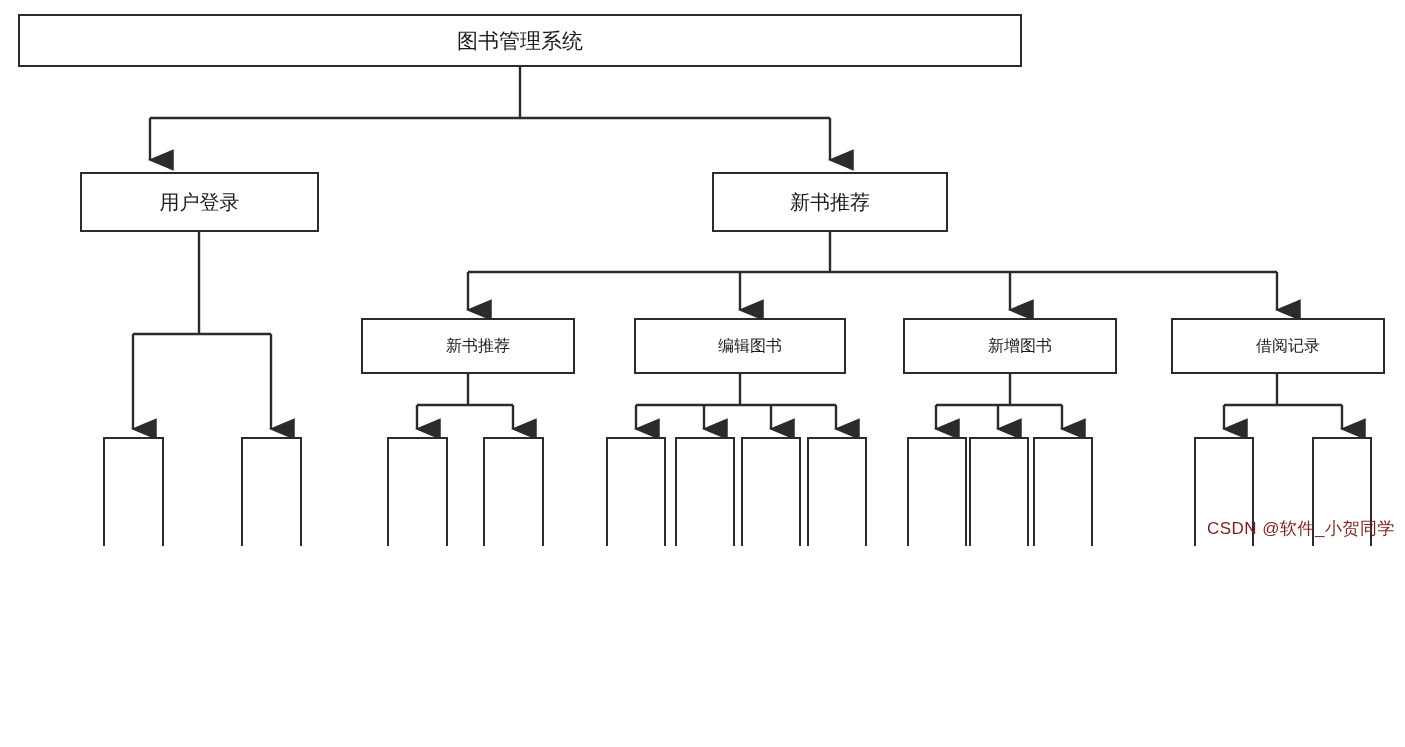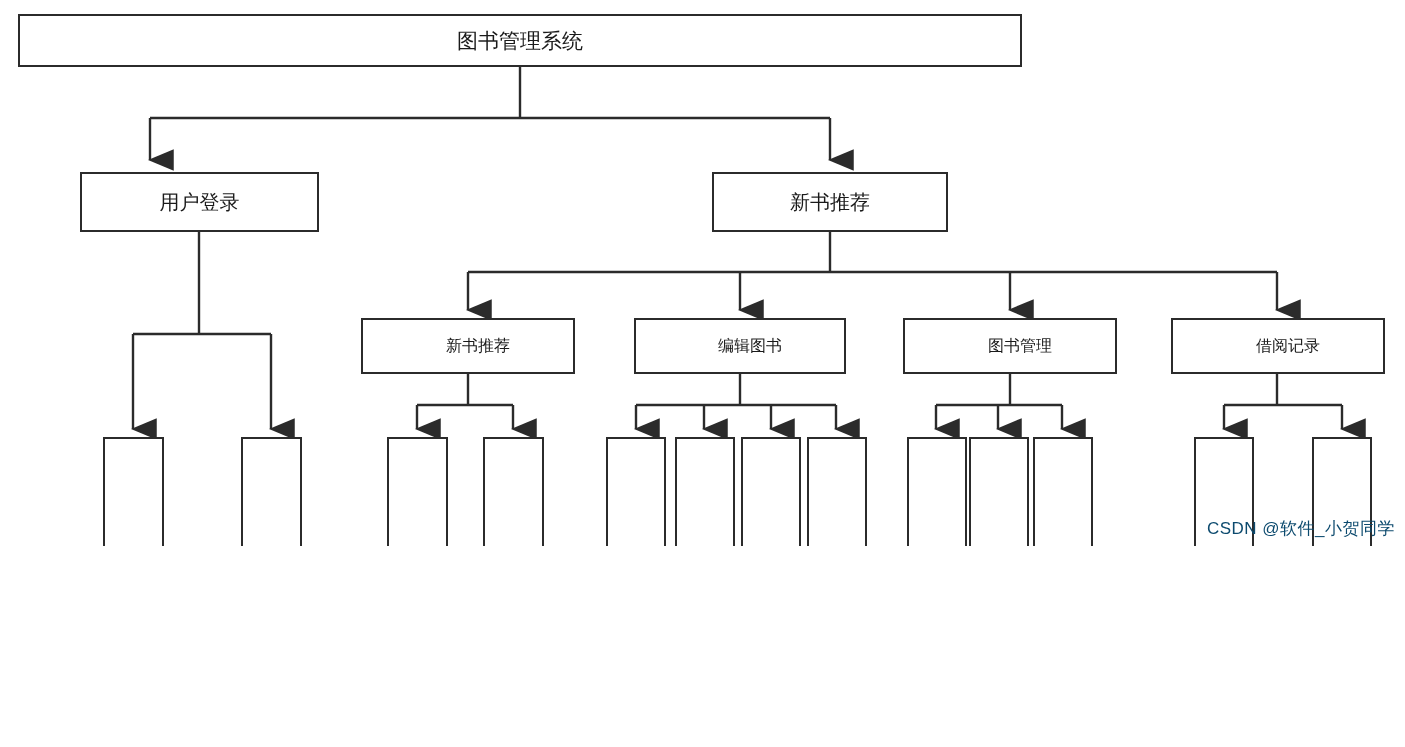--- a/index.html
+++ b/index.html
@@ -58,21 +58,21 @@
   .node.leaf .vtxt {
     writing-mode: vertical-rl;
     text-orientation: upright;
     white-space: nowrap;
   }
   #watermark {
     position: absolute;
     right: 10px;
     bottom: 6px;
     font-size: 17px;
-    color: #0c4a6e;
+    color: #7f1d1d;
     letter-spacing: 0.5px;
     z-index: 5;
     white-space: nowrap;
   }
 </style>
 </head>
 <body>
 
 <div id="canvas">
 
@@ -140,21 +140,21 @@
     <span>新书推荐</span>
   </div>
 
   <div class="node lvl3" style="left:361px; top:318px; width:214px; height:56px;">
     <span>新书推荐</span>
   </div>
   <div class="node lvl3" style="left:634px; top:318px; width:212px; height:56px;">
     <span>编辑图书</span>
   </div>
   <div class="node lvl3" style="left:903px; top:318px; width:214px; height:56px;">
-    <span>图书管理</span>
+    <span>新增图书</span>
   </div>
   <div class="node lvl3" style="left:1171px; top:318px; width:214px; height:56px;text-align:right;">
     <span>借阅记录</span>
   </div>
 
   <div class="node leaf" style="left:103px; top:437px; width:61px; height:297px;">
     <span class="vtxt">用户登录</span>
   </div>
   <div class="node leaf" style="left:241px; top:437px; width:61px; height:297px;">
     <span class="vtxt">注销登录</span>

